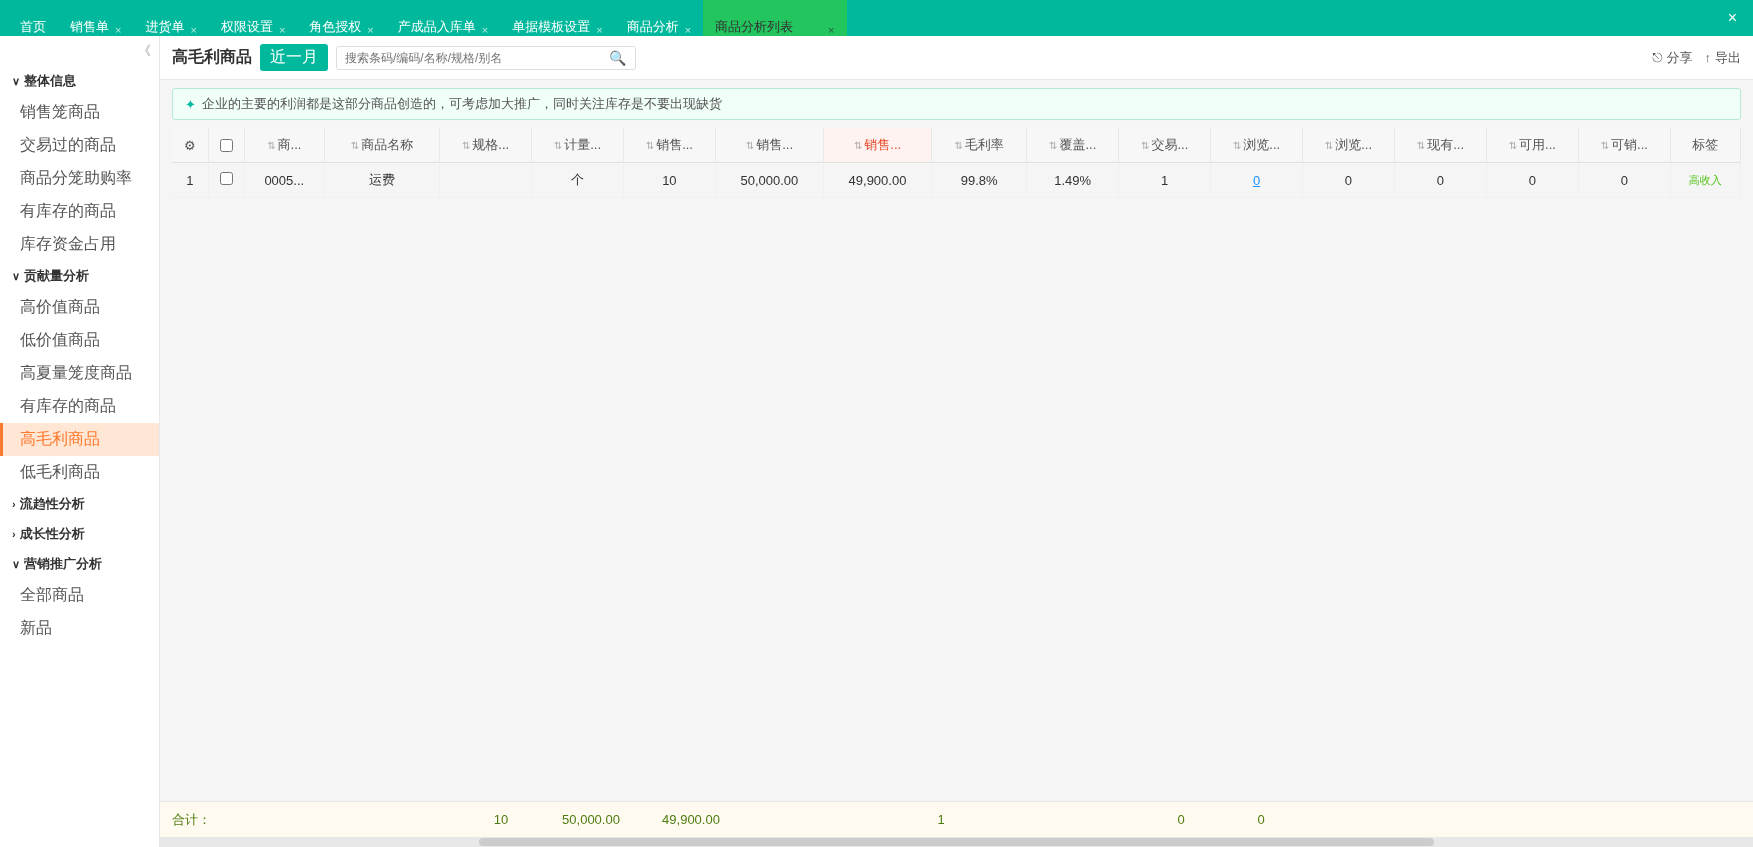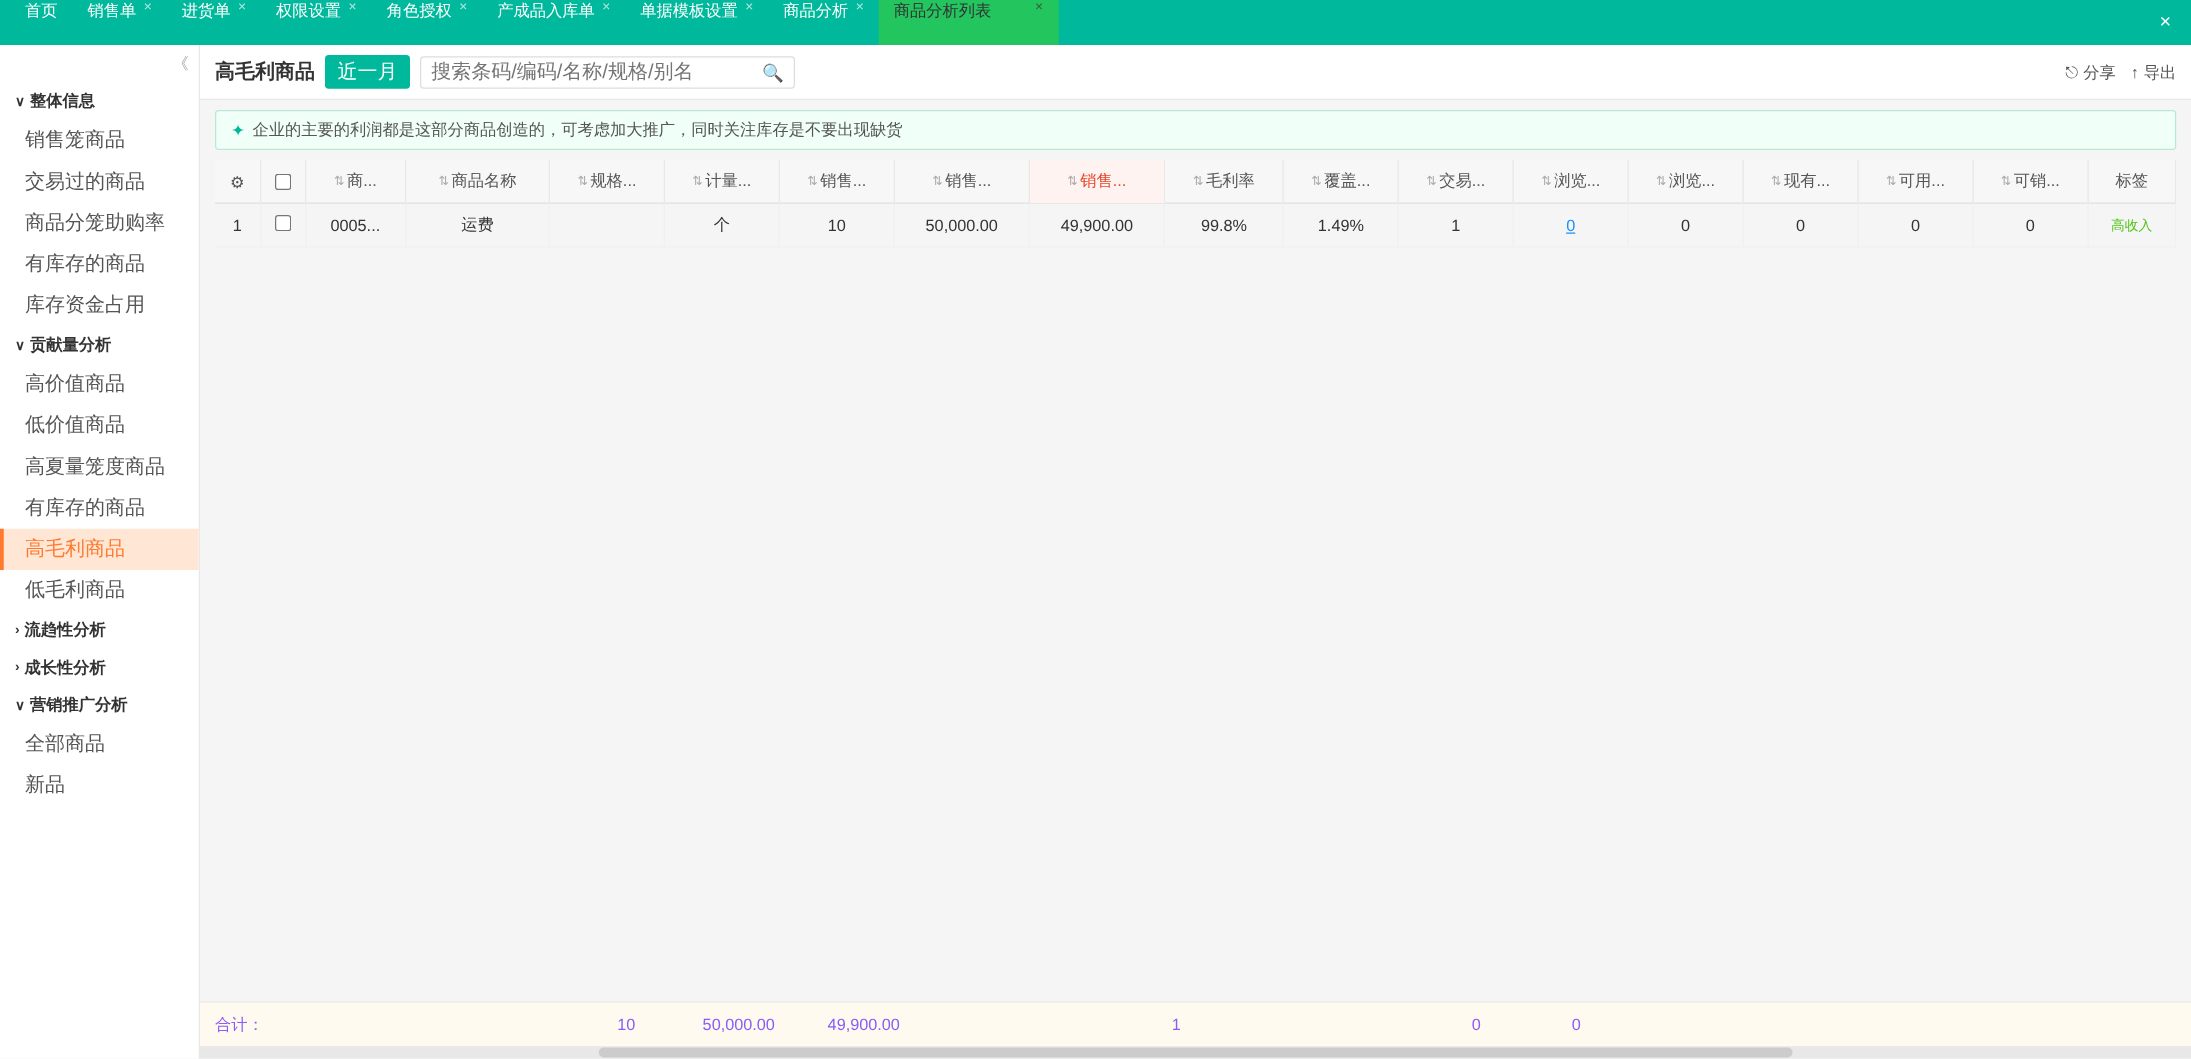--- a/index.html
+++ b/index.html
@@ -12,21 +12,21 @@
       align-items: center;
       height: 36px;
       padding: 0 8px;
       color: white;
       position: relative;
     }
     .top-nav .nav-item {
       padding: 0 12px;
       height: 36px;
       display: flex;
-      align-items: flex-start;
+      align-items: flex-end;
       cursor: pointer;
       white-space: nowrap;
       font-size: 13px;
       color: white;
     }
     .top-nav .nav-item.active { background: #22c55e; color: #333; gap: 29px; }
     .top-nav .nav-item .close-icon {
       margin-left: 6px;
       font-size: 11px;
       opacity: 0.7;
@@ -117,21 +117,21 @@
       align-items: center;
       border: 1px solid #ddd;
       border-radius: 3px;
       padding: 3px 8px;
       flex: 1;
       max-width: 300px;
     }
     .search-box input {
       border: none;
       outline: none;
-      font-size: 16px;
+      font-size: 12px;
       color: #999;
       width: 100%;
       background: transparent;
     }
     .search-icon { color: #999; font-size: 14px; cursor: pointer; }
     .header-actions {
       margin-left: auto;
       display: flex;
       gap: 12px;
     }
@@ -202,21 +202,21 @@
     .link-cell { color: #1890ff; text-decoration: underline; cursor: pointer; }
 
     
     .total-bar {
       background: #fffaf0;
       border-top: 1px solid #e8e8e8;
       padding: 8px 12px;
       display: flex;
       align-items: center;
       font-size: 13px;
-      color: #8b5cf6;
+      color: #4d7c0f;
       gap: 0;
       min-height: 36px;
     }
     .total-label { margin-right: 20px; font-weight: normal; }
 
     
     .bottom-scroll {
       height: 10px;
       background: #e8e8e8;
       margin: 0;

